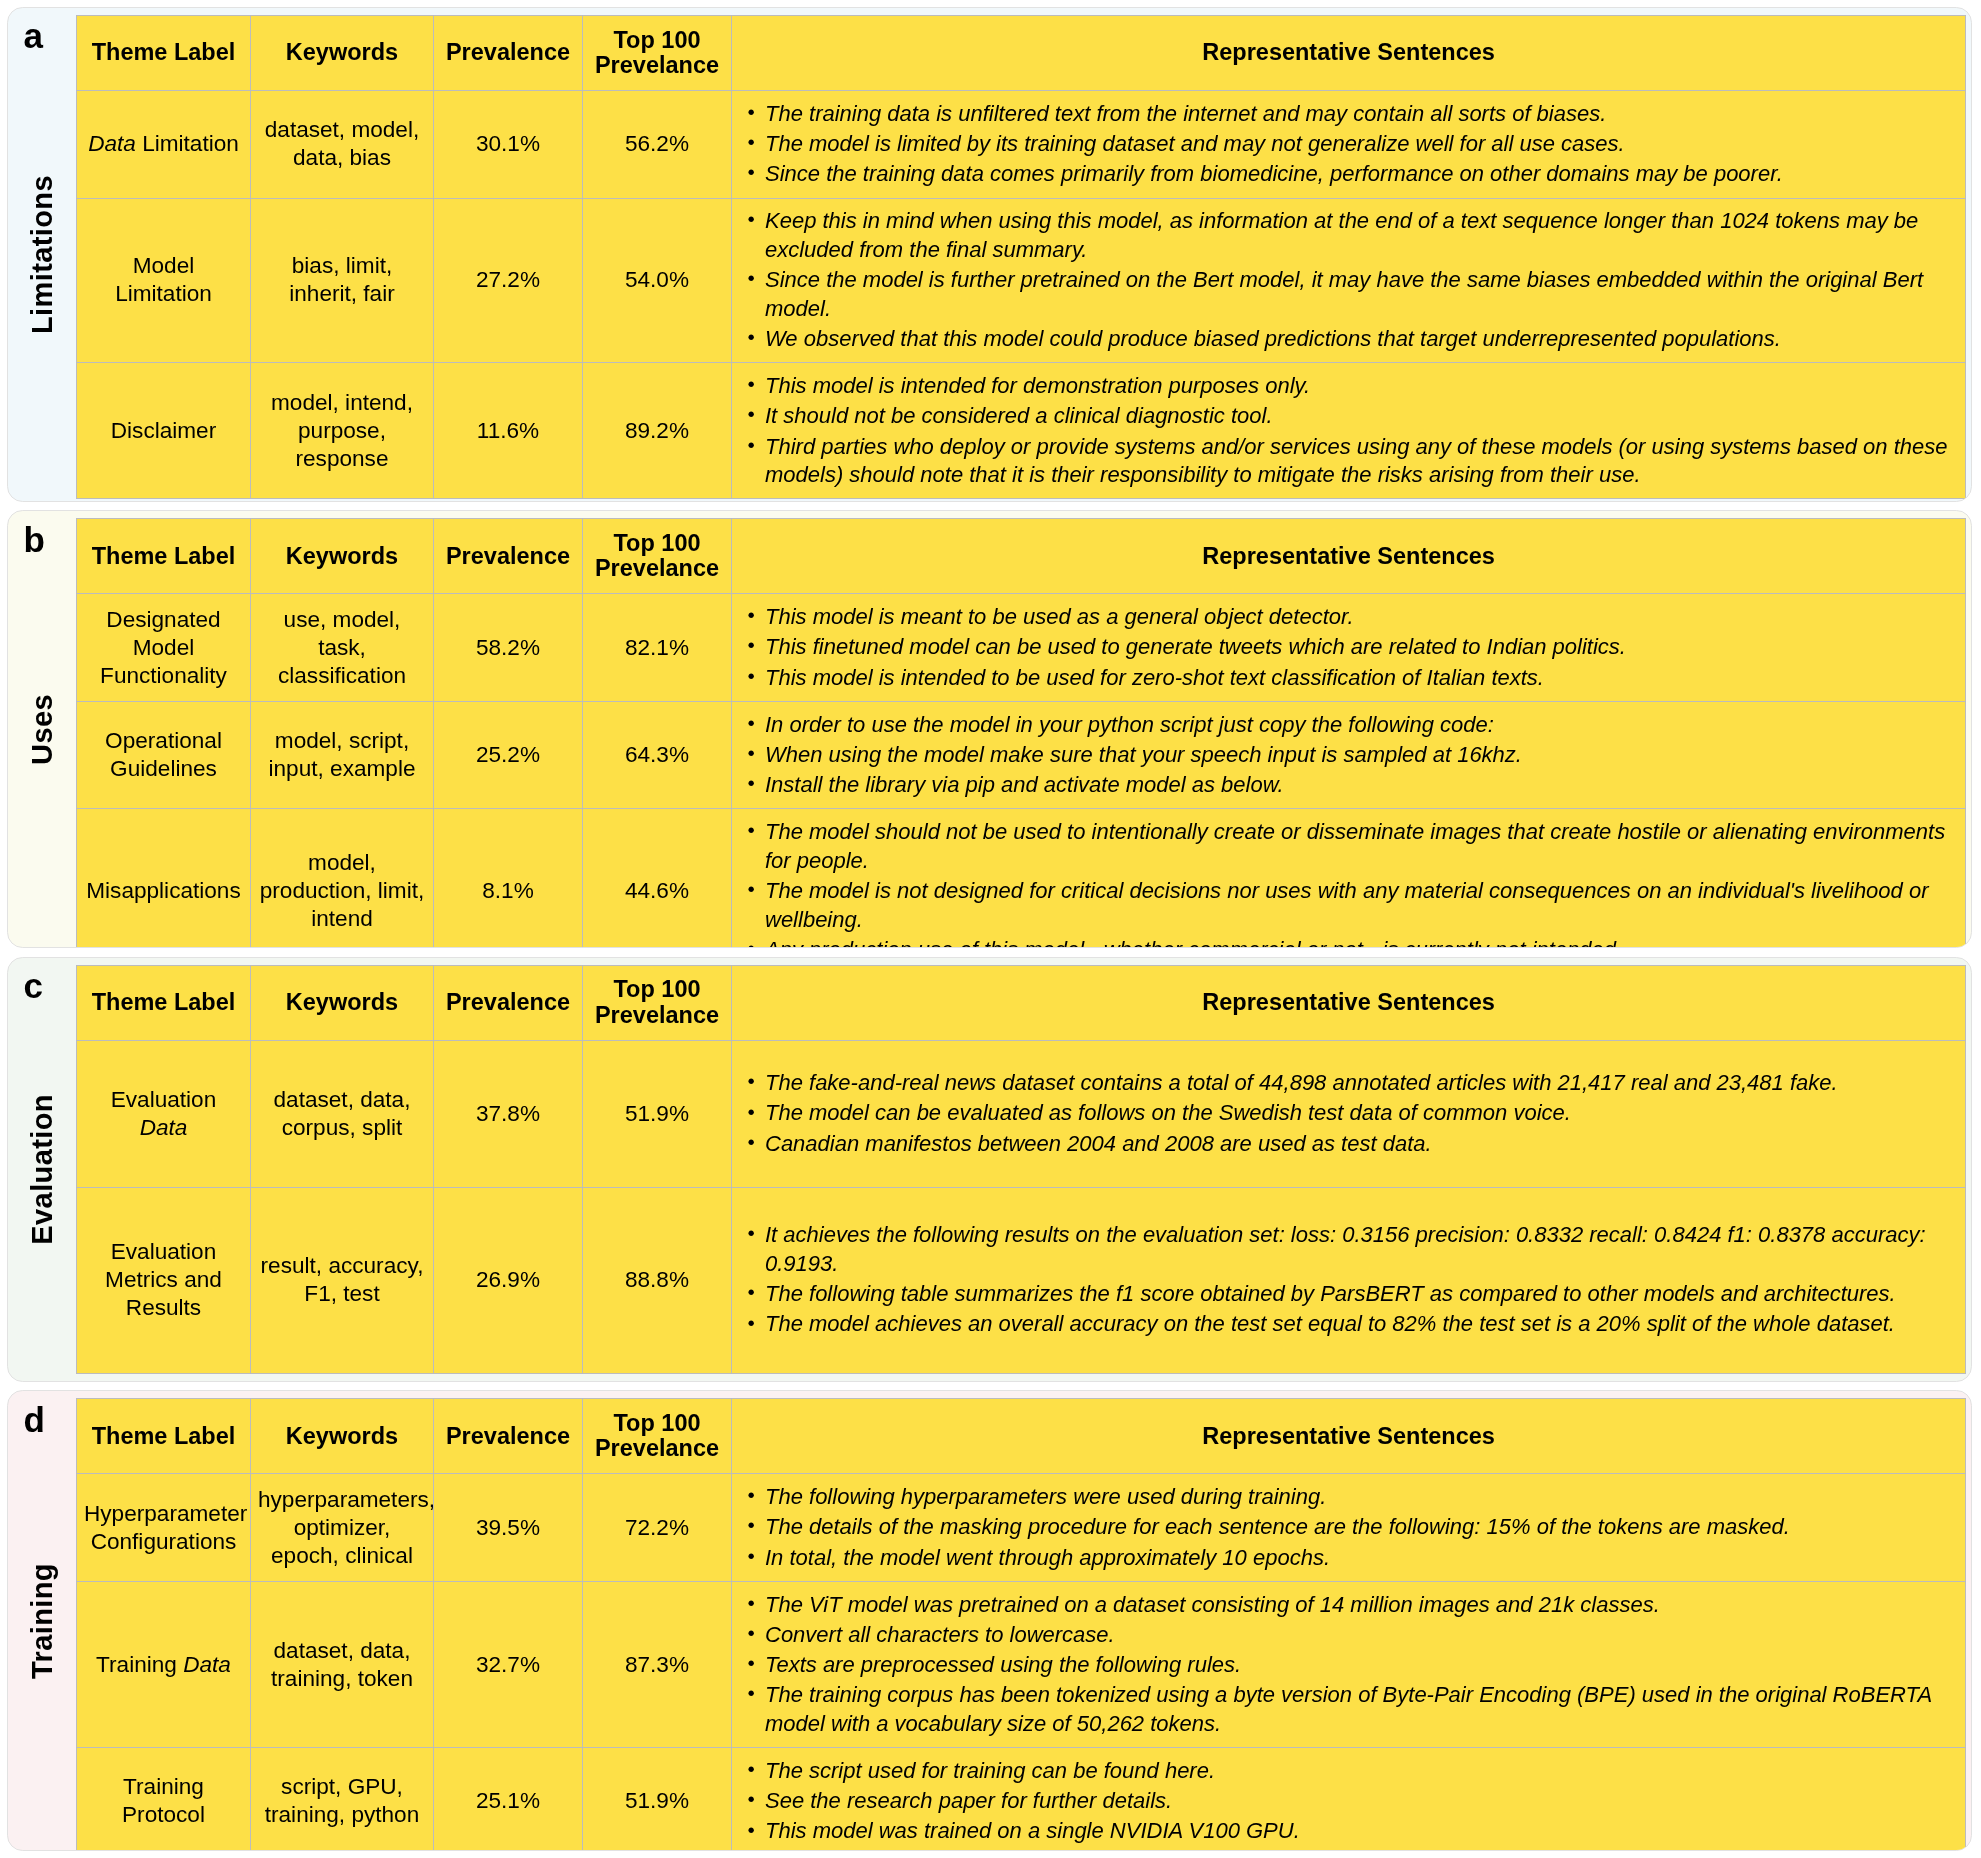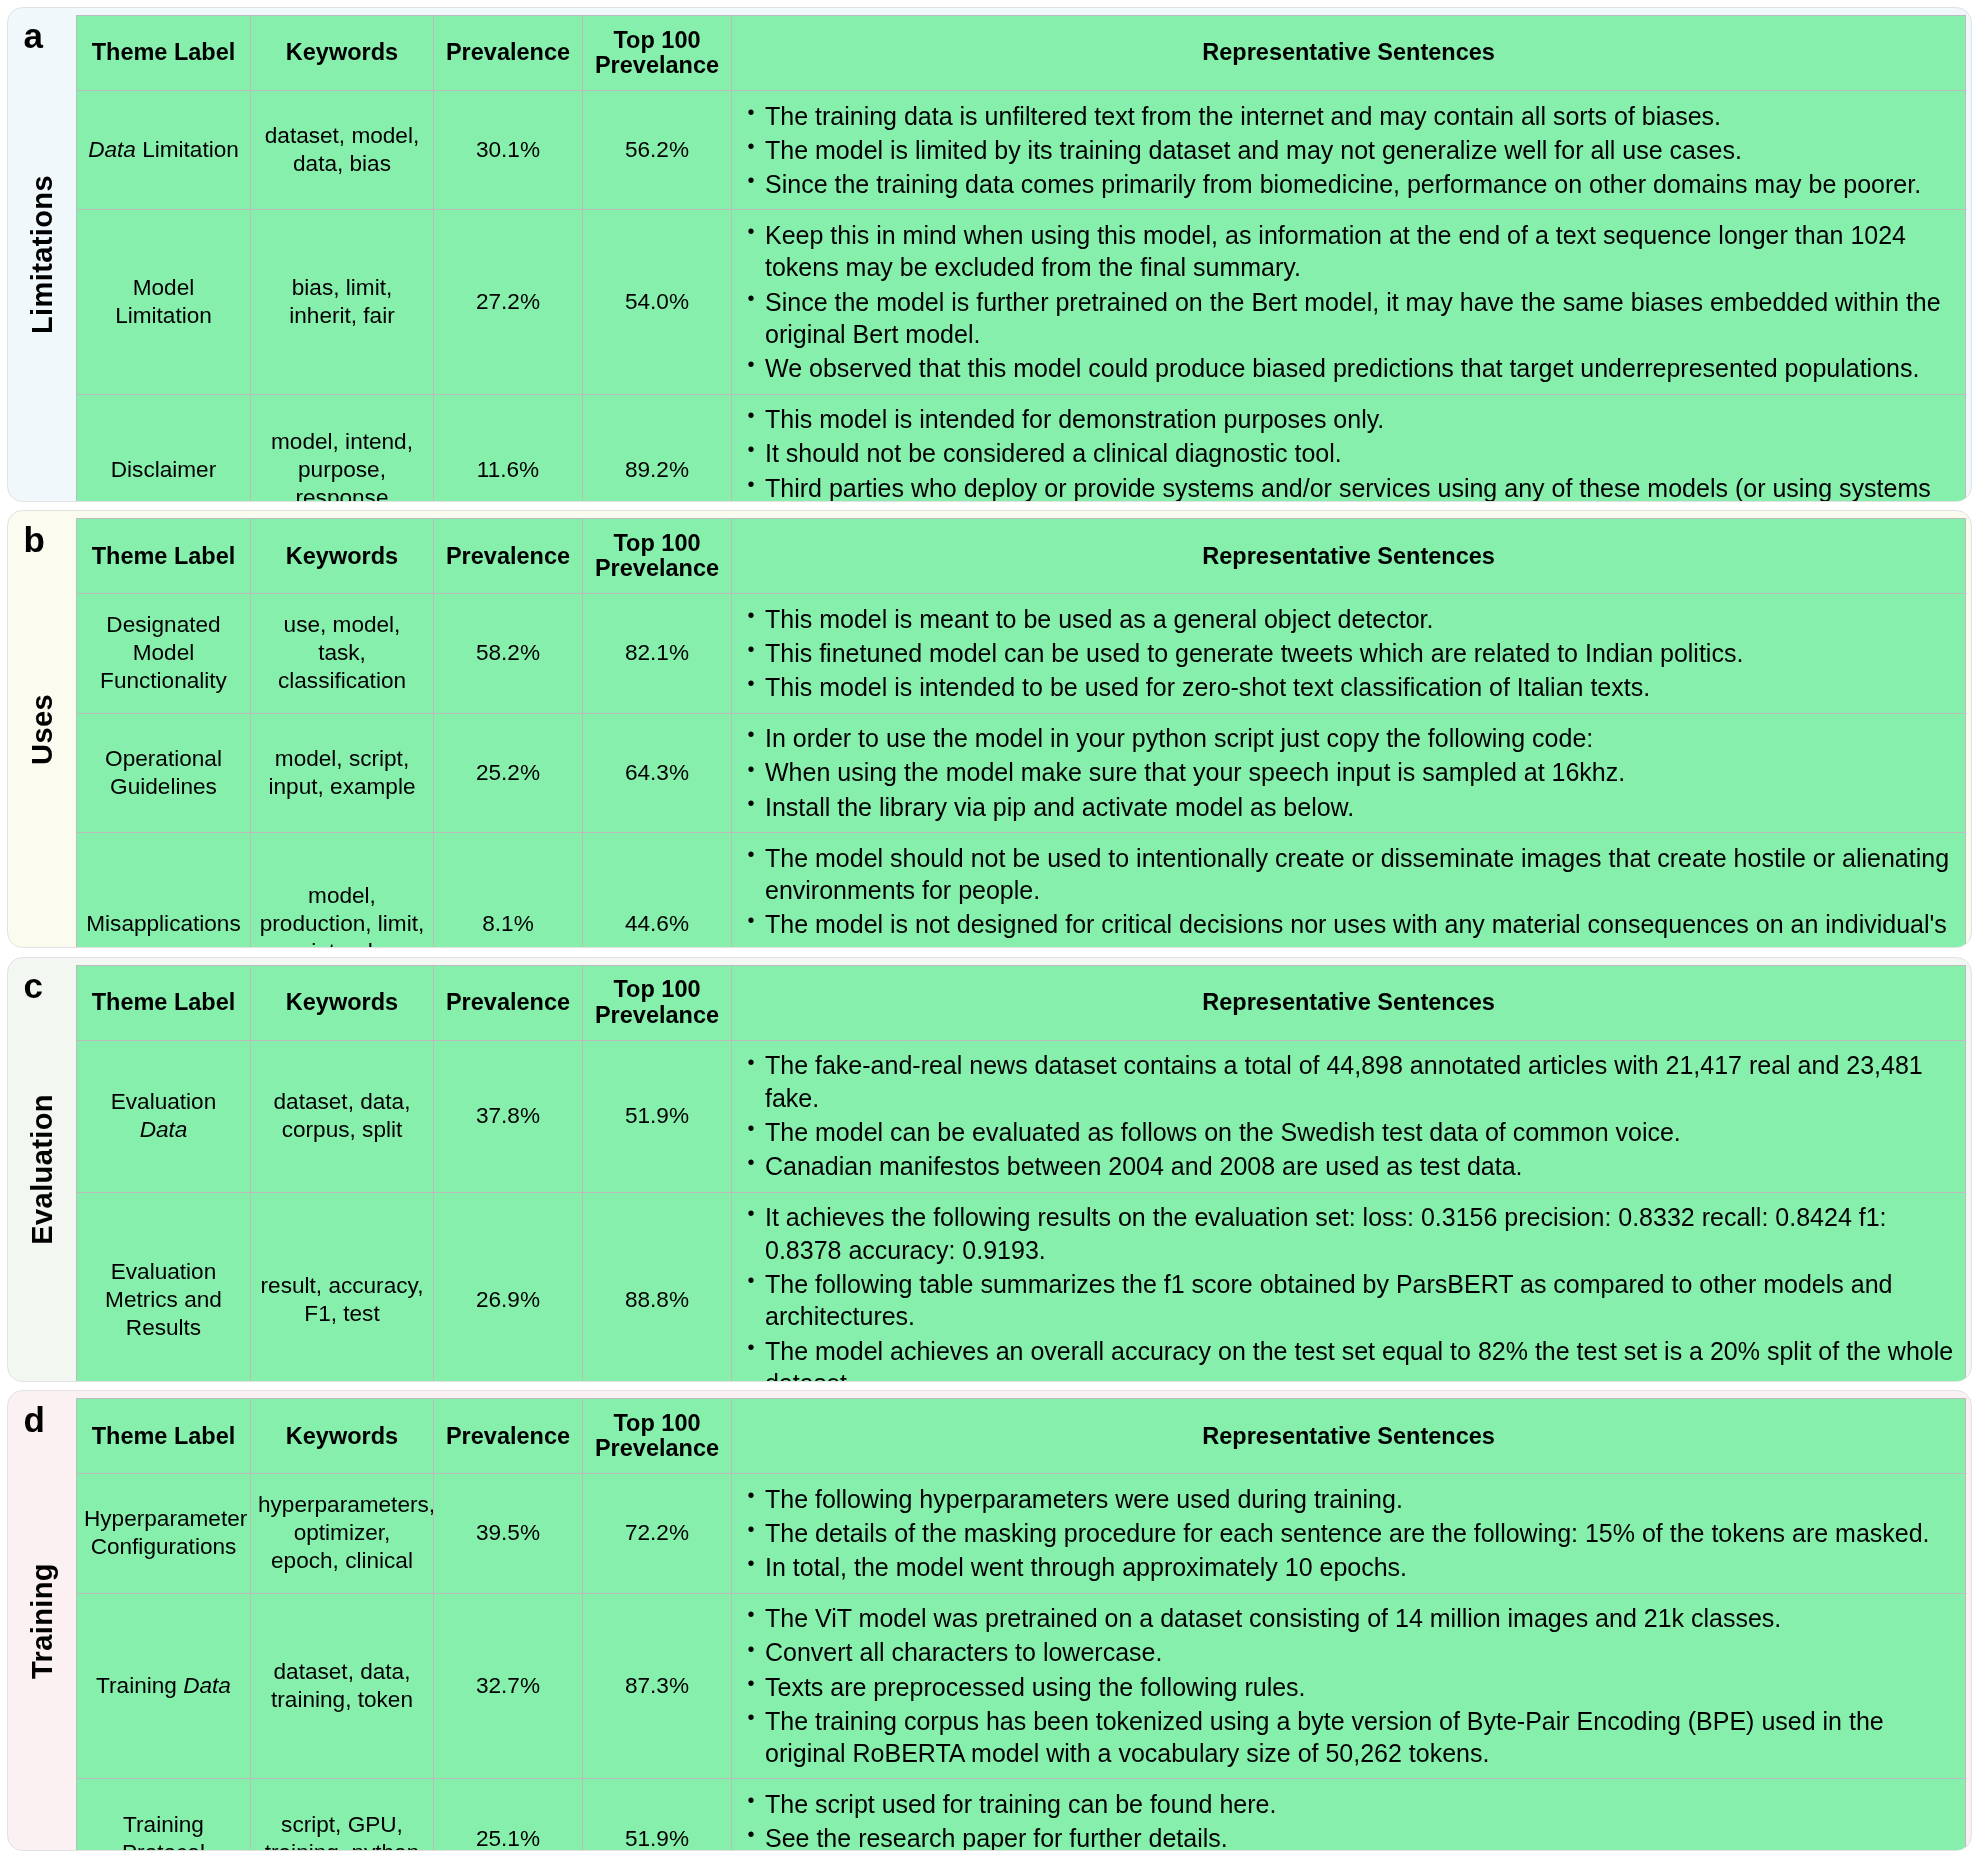--- a/index.html
+++ b/index.html
@@ -69,21 +69,21 @@
   .panel-body {
     flex: 1 1 auto;
     padding: 7px 5.2px 7px 0;
     box-sizing: border-box;
     display: flex;
   }
 
   table.theme-table {
     width: 100%;
     border-collapse: collapse;
-    background: #86efac;
+    background: #fde047;
     table-layout: fixed;
   }
   table.theme-table th,
   table.theme-table td {
     border: 0.9px solid #bcbcbc;
     vertical-align: middle;
     box-sizing: border-box;
   }
   table.theme-table th {
     font-size: 23.5px;
@@ -111,23 +111,24 @@
   col.w-sent   { width: auto; }
 
   ul.sent-list {
     margin: 0;
     padding: 0;
     list-style: none;
   }
   ul.sent-list li {
     position: relative;
     padding-left: 21px;
-    font-size: 25px;
+    font-size: 22px;
     line-height: 1.30;
     margin: 1.7px 0;
+    font-style: italic;
   }
   ul.sent-list li::before {
     content: "\2022";
     position: absolute;
     left: 3.5px;
     top: -0.9px;
     font-size: 20px;
   }
 
   .kw-bold-italic { font-weight: normal; font-style: italic; }

